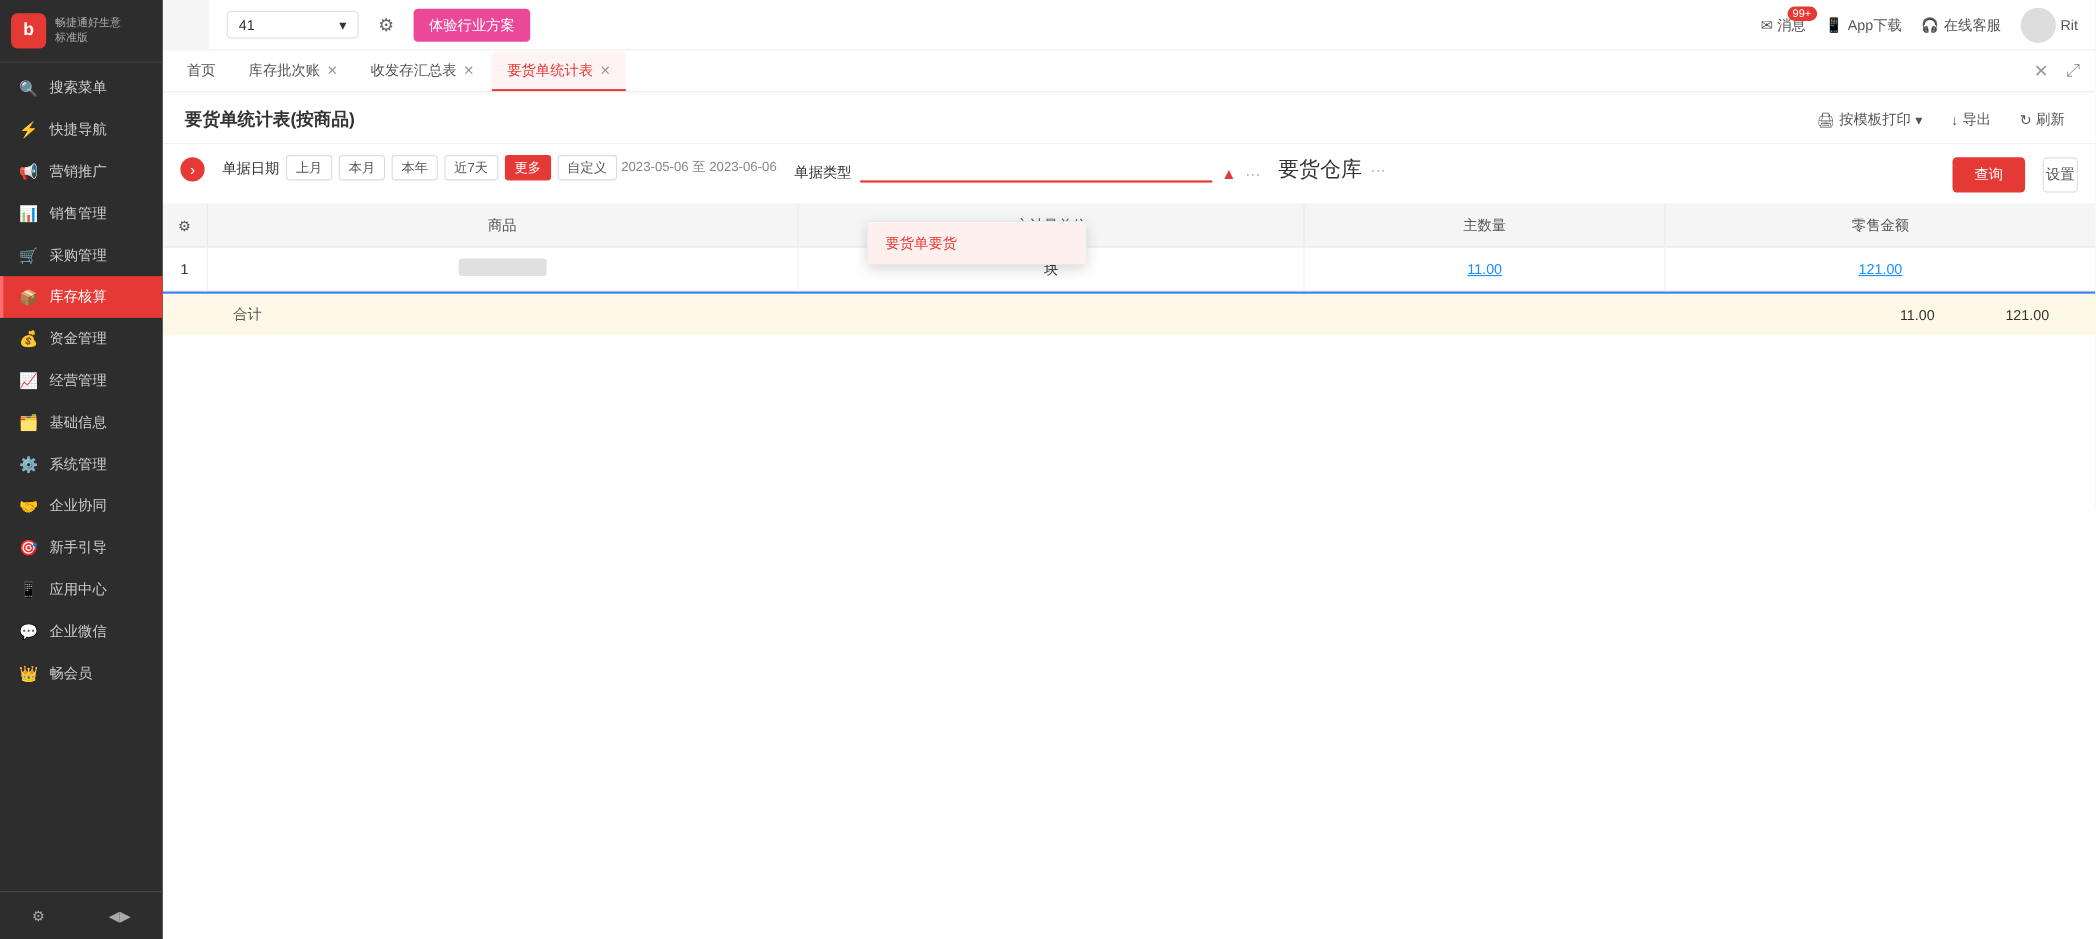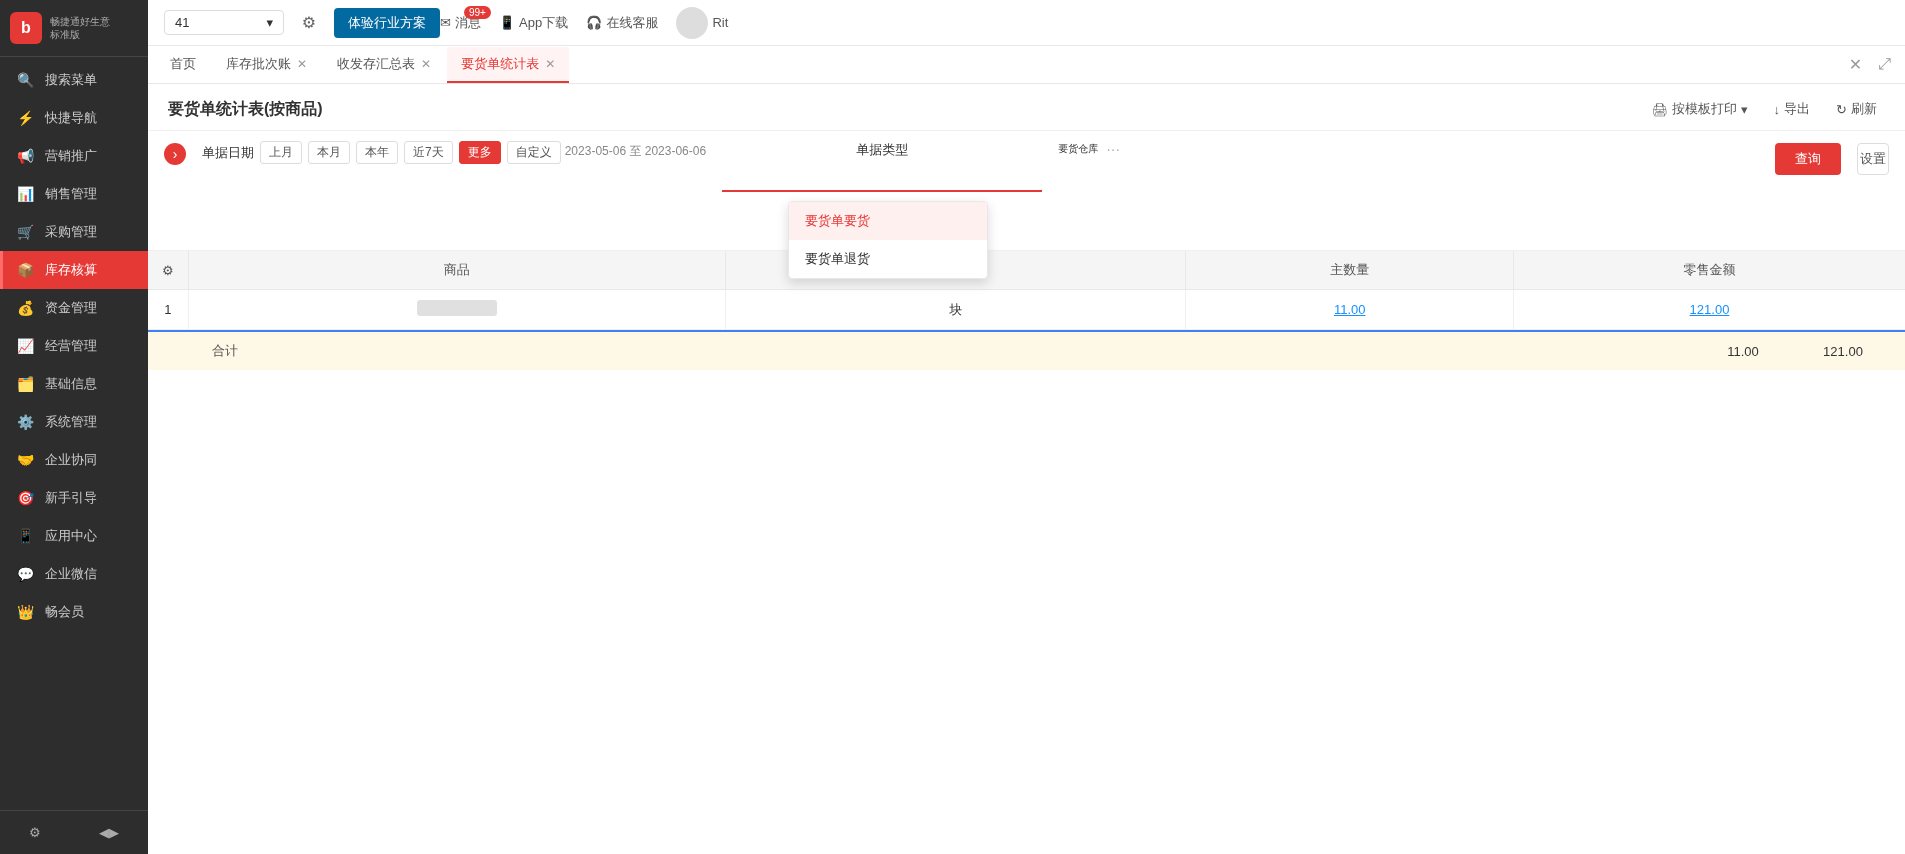--- a/index.html
+++ b/index.html
@@ -79,23 +79,25 @@
       height: 854px;
       overflow: hidden;
     }
 
     
     .topbar {
       background: #fff;
       height: 46px;
       display: flex;
       align-items: center;
+      justify-content: space-between;
       padding: 0 16px;
       border-bottom: 1px solid #e8e8e8;
       flex-shrink: 0;
+      margin-left: 42px;
     }
     .topbar-left {
       display: flex;
       align-items: center;
       gap: 10px;
     }
     .topbar-select {
       display: flex;
       align-items: center;
       border: 1px solid #ddd;
@@ -111,21 +113,21 @@
       width: 30px;
       height: 30px;
       display: flex;
       align-items: center;
       justify-content: center;
       cursor: pointer;
       color: #666;
       font-size: 16px;
     }
     .btn-industry {
-      background: #0369a1;
+      background: #ec4899;
       color: #fff;
       border: none;
       padding: 6px 14px;
       border-radius: 4px;
       cursor: pointer;
       font-size: 13px;
     }
     .topbar-right {
       display: flex;
       align-items: center;
@@ -268,23 +270,22 @@
     }
     .date-range { font-size: 12px; color: #888; margin-top: 2px; }
 
     .filter-type-group {
       display: flex;
       flex-direction: column;
       gap: 4px;
     }
     .filter-type-row {
       display: flex;
-      align-items: center;
+      align-items: flex-end;
       gap: 8px;
-      flex-direction: column;
     }
     .filter-type-label { font-size: 13px; color: #333; white-space: nowrap; }
     .filter-type-input {
       width: 320px;
       border: none;
       border-bottom: 2px solid #e53935;
       outline: none;
       padding: 4px 6px;
       font-size: 13px;
     }
@@ -297,21 +298,21 @@
       color: #aaa;
       cursor: pointer;
       font-size: 14px;
     }
 
     .filter-warehouse-group {
       display: flex;
       align-items: center;
       gap: 8px;
     }
-    .filter-warehouse-label { font-size: 10px; color: #333; white-space: nowrap; }
+    .filter-warehouse-label { font-size: 19px; color: #333; white-space: nowrap; }
 
     .btn-query {
       background: #e53935;
       color: #fff;
       border: none;
       padding: 7px 20px;
       border-radius: 4px;
       cursor: pointer;
       font-size: 13px;
       margin-left: auto;
@@ -596,21 +597,20 @@
         <div class="filter-warehouse-group">
           <span class="filter-warehouse-label">要货仓库</span>
           <span class="filter-type-more">···</span>
         </div>
 
         <button class="btn-query">查询</button>
         <button class="btn-settings">设置</button>
 
         <div class="dropdown-overlay">
           <div class="dropdown-item selected">要货单要货</div>
-          <div class="dropdown-item">要货单退货</div>
         </div>
       </div>
 
       <div class="table-container">
         <table>
           <thead>
             <tr>
               <th class="th-settings">
                 <span>⚙</span>
               </th>

